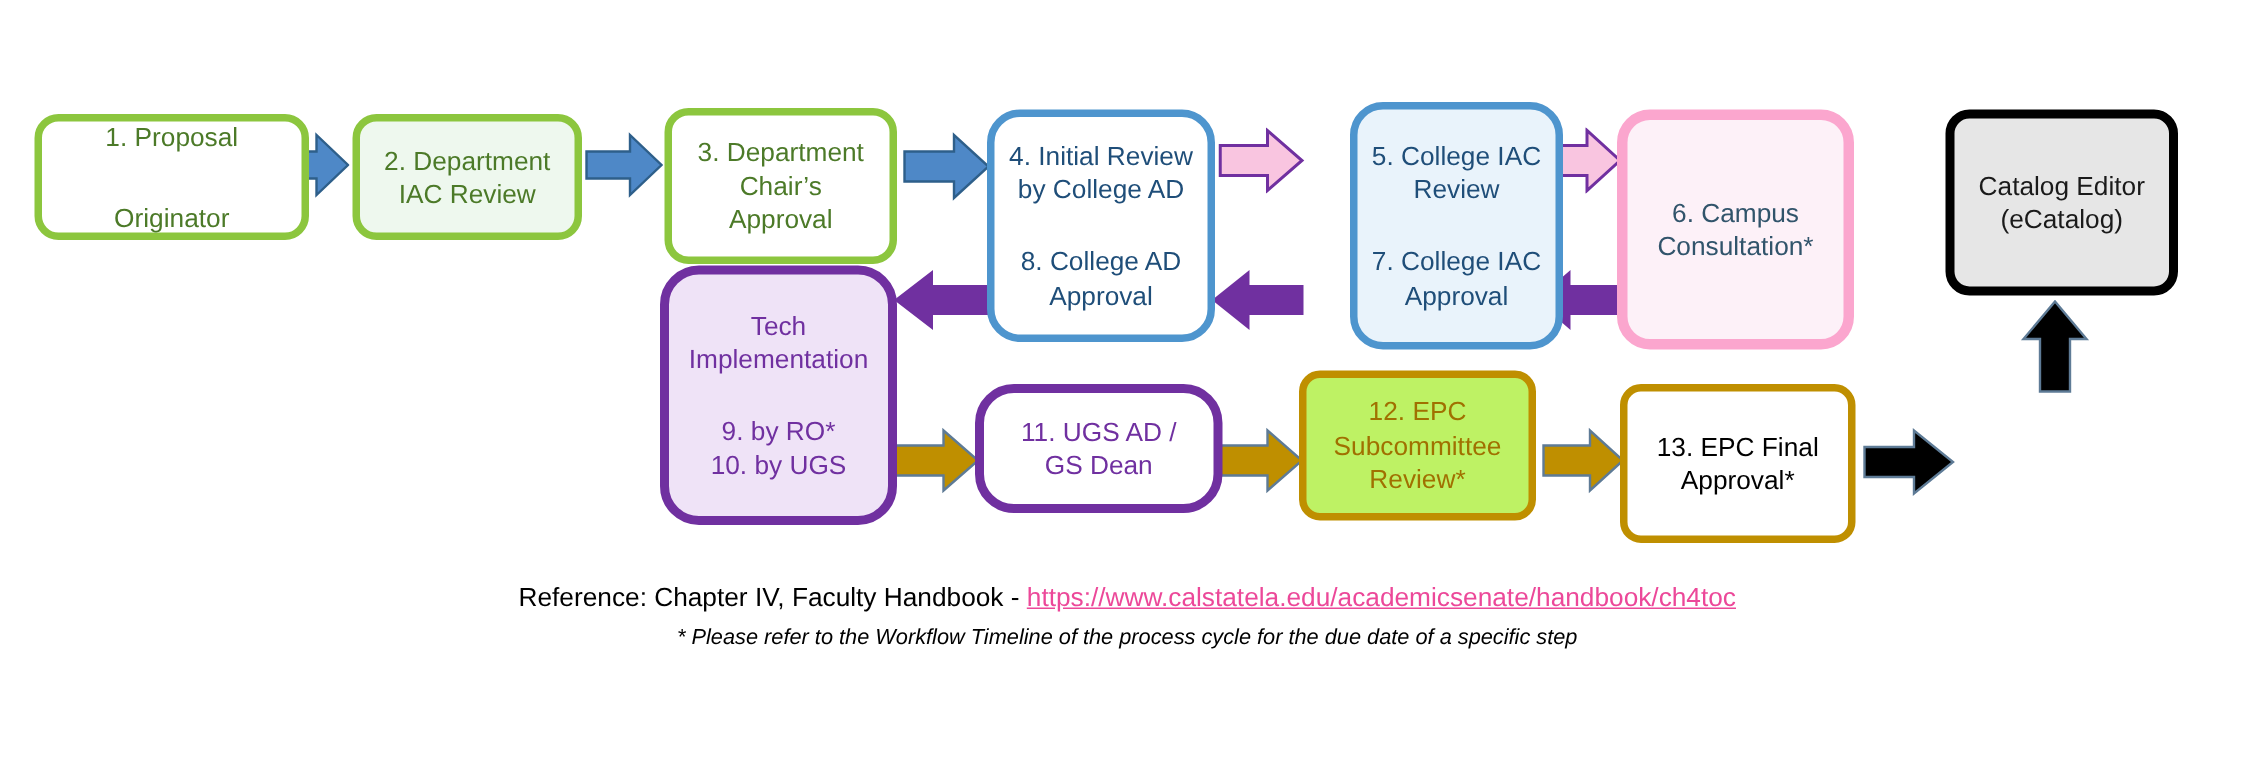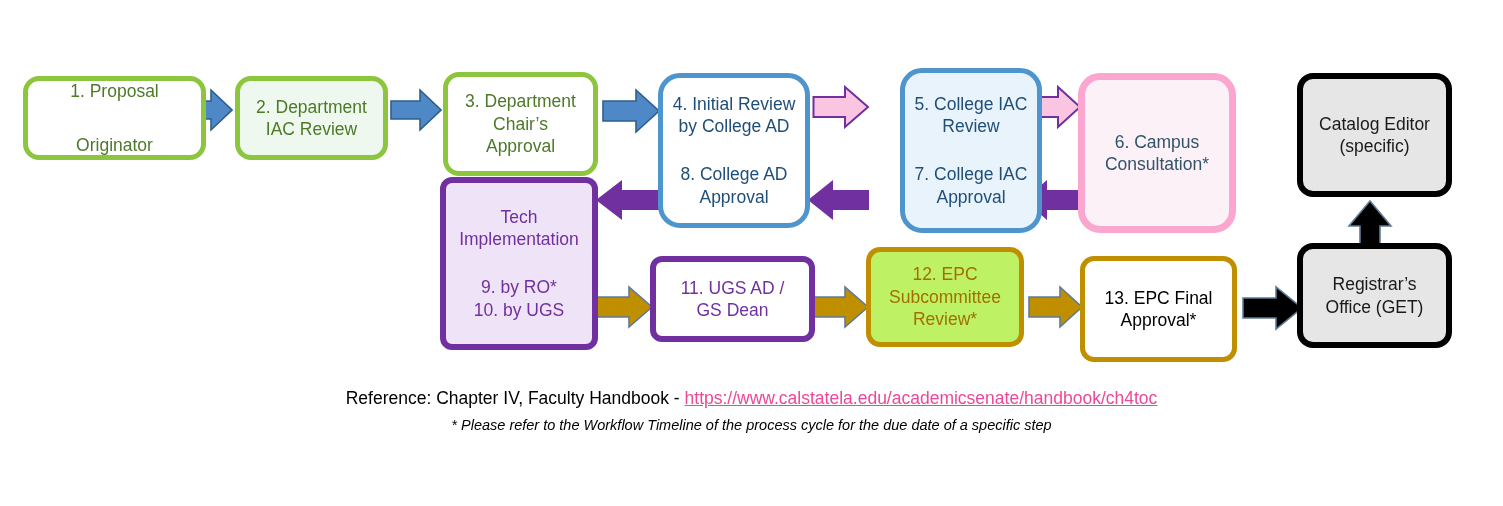--- a/index.html
+++ b/index.html
@@ -54,21 +54,21 @@
     border: 7px solid #FBA6CE;
     border-radius: 22px;
     background: #FDF1F8;
     color: #31546B;
     font-size: 17.5px;
   }
 
   
   .n-purple {
     border: 6px solid #7030A0;
-    border-radius: 12px;
+    border-radius: 26px;
     color: #7030A0;
     font-size: 17.5px;
   }
   .fill-purple { background: #EFE3F7; }
 
   
   .n-gold {
     border: 5px solid #BF8F00;
     border-radius: 14px;
     font-size: 17.5px;
@@ -227,21 +227,21 @@
     <span class="line">Approval</span>
   </div>
 
   <div class="node n-pink" style="left:1078px; top:73px; width:158px; height:160px;">
     <span class="line">6. Campus</span>
     <span class="line">Consultation*</span>
   </div>
 
   <div class="node n-black" style="left:1297px; top:73px; width:155px; height:124px;">
     <span class="line">Catalog Editor</span>
-    <span class="line">(specific)</span>
+    <span class="line">(eCatalog)</span>
   </div>
 
   <div class="node n-purple fill-purple" style="left:440px; top:177px; width:158px; height:173px;">
     <span class="line">Tech</span>
     <span class="line">Implementation</span>
     <span class="gap"></span>
     <span class="line">9. by RO*</span>
     <span class="line">10. by UGS</span>
   </div>
 
@@ -254,24 +254,20 @@
     <span class="line">12. EPC</span>
     <span class="line">Subcommittee</span>
     <span class="line">Review*</span>
   </div>
 
   <div class="node n-gold gold-white" style="left:1080px; top:256px; width:157px; height:106px;">
     <span class="line">13. EPC Final</span>
     <span class="line">Approval*</span>
   </div>
 
-  <div class="node n-black" style="left:1297px; top:243px; width:155px; height:105px;">
-    <span class="line">Registrar’s</span>
-    <span class="line">Office (GET)</span>
-  </div>
 
   <div class="footer" style="top:388px;">
     <div class="ref-line">
       <b>Reference</b><span>: Chapter IV, Faculty Handbook  - </span><a class="ref-link" href="#">https://www.calstatela.edu/academicsenate/handbook/ch4toc</a>
     </div>
     <div class="note-line" style="margin-top:8px;">*  Please refer to the Workflow Timeline of the process cycle for the due date of a specific step</div>
   </div>
 
 </div>
 

